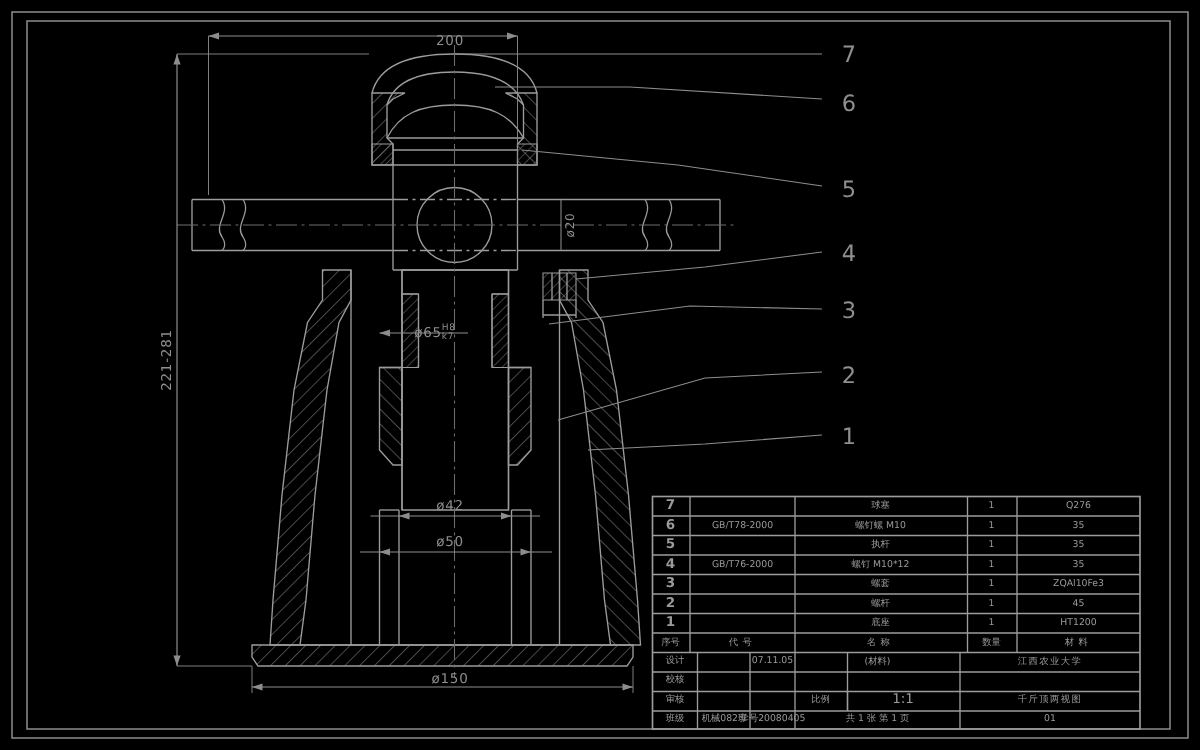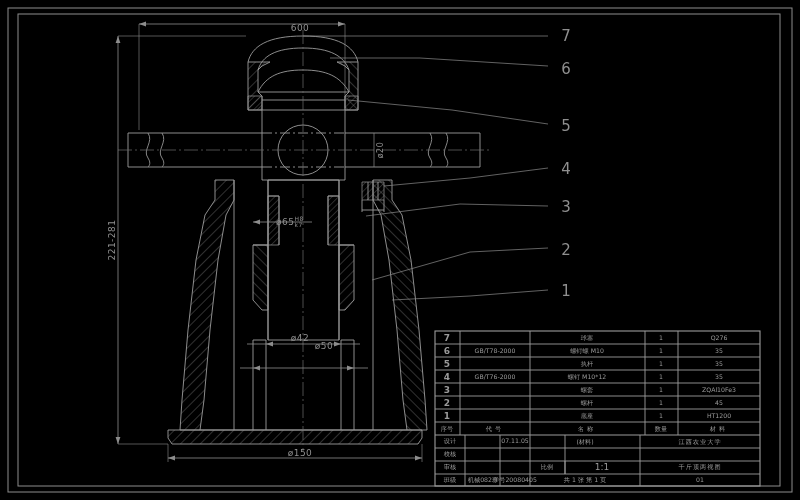--- a/index.html
+++ b/index.html
@@ -187,33 +187,33 @@
     <line x1="500" y1="435" x2="500" y2="486"></line>
     <line x1="530" y1="435" x2="530" y2="486"></line>
     <line x1="565" y1="435" x2="565" y2="474"></line>
     <line x1="640" y1="435" x2="640" y2="486"></line>
 
     <line x1="530" y1="448" x2="640" y2="448" stroke-width="0"></line>
     <line x1="565" y1="461" x2="565" y2="474"></line>
   </g>
 </svg>
 
-<div class="dimtxt" style="left:300px;top:28px;">600</div>
+<div class="dimtxt" style="left:300px;top:28px;">200</div>
 
 <div class="dimtxt vert" style="left:112px;top:240px;">221-281</div>
 
 <div class="dimtxt vert" style="left:380px;top:150px;font-size:8px;">ø20</div>
 
 <div class="dimtxt" style="left:290px;top:222px;font-size:9px;">
   <span>ø65</span><span class="small-sup"><span>H8</span><br><span>k7</span></span>
 </div>
 
 <div class="dimtxt" style="left:300px;top:338px;">ø42</div>
 
-<div class="dimtxt" style="left:300px;top:346px;margin-left:24px;">ø50</div>
+<div class="dimtxt" style="left:300px;top:362px;">ø50</div>
 
 <div class="dimtxt" style="left:300px;top:453px;">ø150</div>
 
 <div class="balloon" style="left:566px;top:36px;">7</div>
 <div class="balloon" style="left:566px;top:69px;">6</div>
 <div class="balloon" style="left:566px;top:126px;">5</div>
 <div class="balloon" style="left:566px;top:169px;">4</div>
 <div class="balloon" style="left:566px;top:207px;">3</div>
 <div class="balloon" style="left:566px;top:250px;">2</div>
 <div class="balloon" style="left:566px;top:291px;">1</div>

